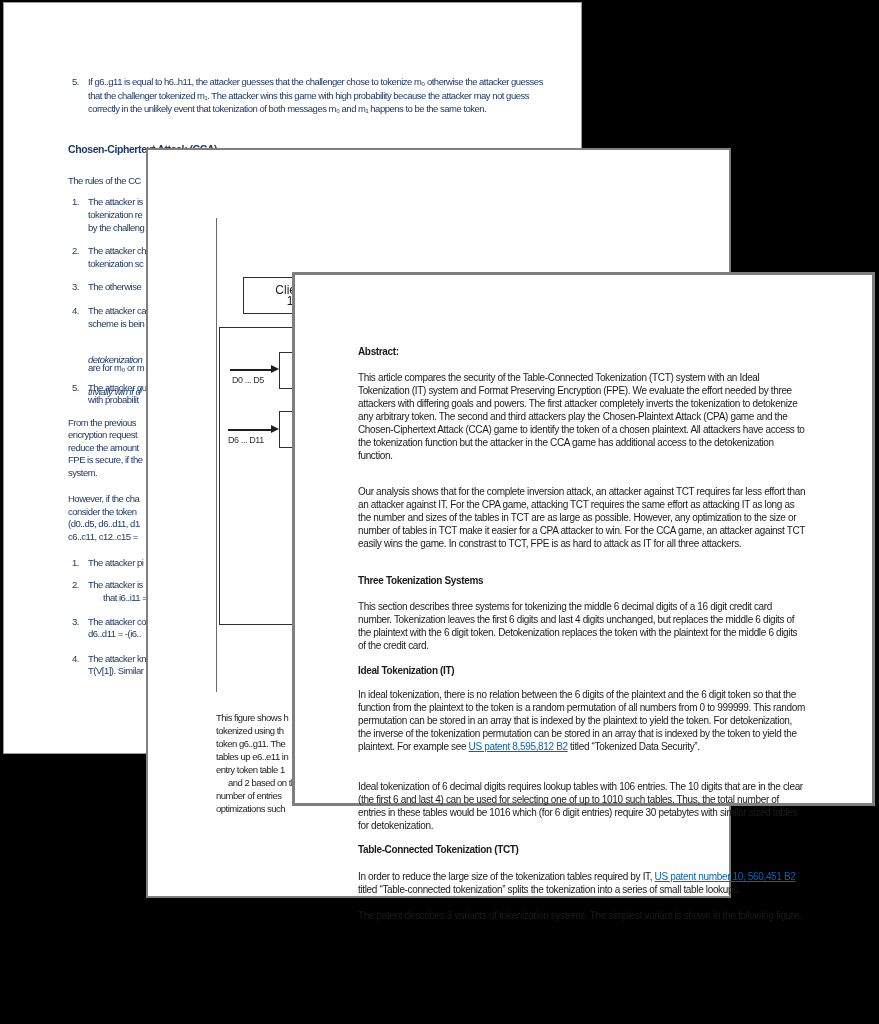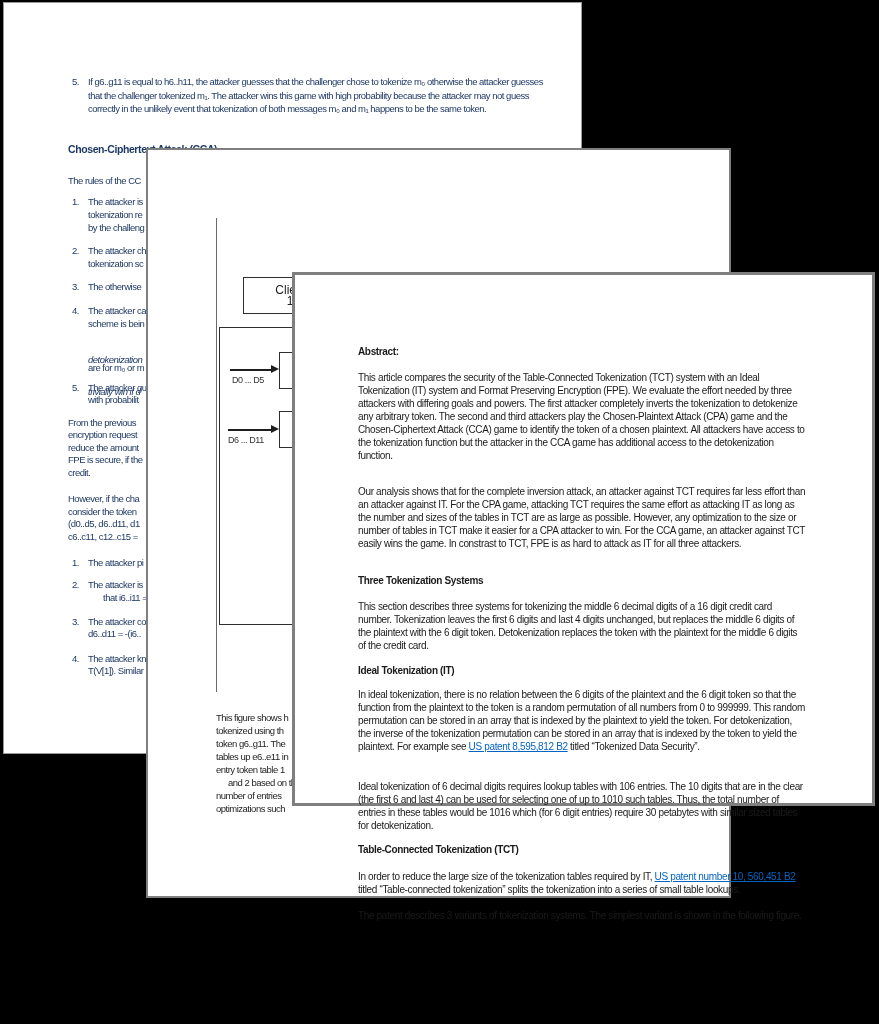--- a/index.html
+++ b/index.html
@@ -67,21 +67,21 @@
       <div class="frag" style="left: 84px; top: 341px; margin-top: 18px;">are for m₀ or m</div>
       <div class="frag i" style="left: 84px; top: 339px; margin-top: 44px;">trivially win if d</div>
       <div class="frag i" style="left: 84px; top: 351px;">detokenization</div>
       <div class="frag" style="left: 68px; top: 379px;">5.</div>
       <div class="frag" style="left: 84px; top: 379px;">The attacker gu</div>
       <div class="frag" style="left: 84px; top: 391px;">with probabilit</div>
       <div class="frag" style="left: 64px; top: 414px;">From the previous</div>
       <div class="frag" style="left: 64px; top: 426px;">encryption request</div>
       <div class="frag" style="left: 64px; top: 439px;">reduce the amount</div>
       <div class="frag" style="left: 64px; top: 451px;">FPE is secure, if the</div>
-      <div class="frag" style="left: 64px; top: 464px;">credit.</div>
+      <div class="frag" style="left: 64px; top: 464px;">system.</div>
       <div class="frag" style="left: 64px; top: 490px;">However, if the cha</div>
       <div class="frag" style="left: 64px; top: 503px;">consider the token</div>
       <div class="frag" style="left: 64px; top: 515px;">(d0..d5, d6..d11, d1</div>
       <div class="frag" style="left: 64px; top: 528px;">c6..c11, c12..c15 =</div>
       <div class="frag" style="left: 68px; top: 554px;">1.</div>
       <div class="frag" style="left: 84px; top: 554px;">The attacker pi</div>
       <div class="frag" style="left: 68px; top: 576px;">2.</div>
       <div class="frag" style="left: 84px; top: 576px;">The attacker is</div>
       <div class="frag" style="left: 79px; top: 589px; padding-left: 20px;">that i6..i11 = T</div>
       <div class="frag" style="left: 68px; top: 613px;">3.</div>

